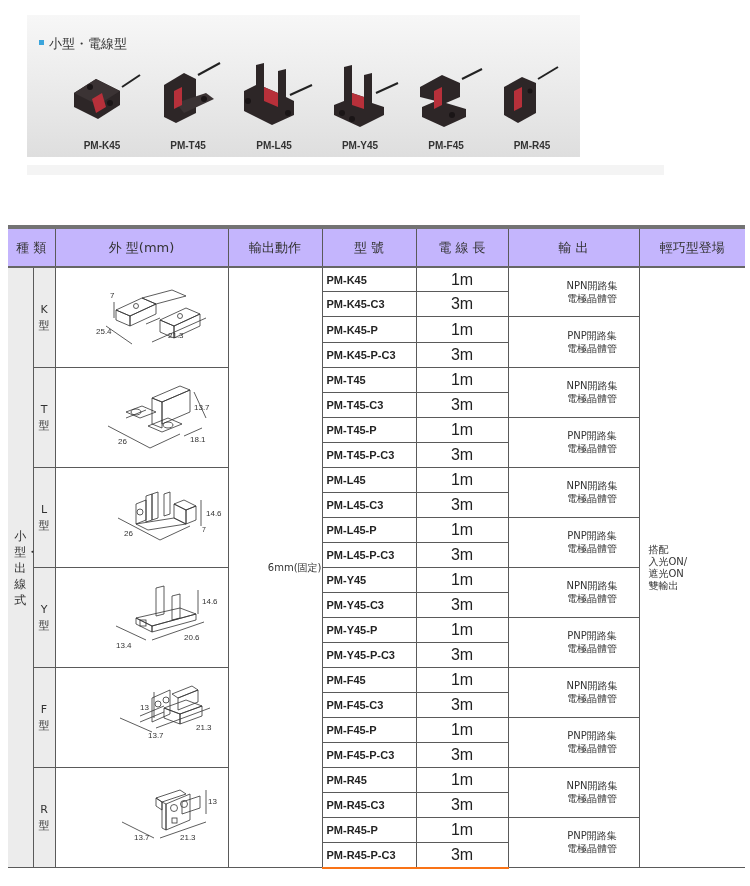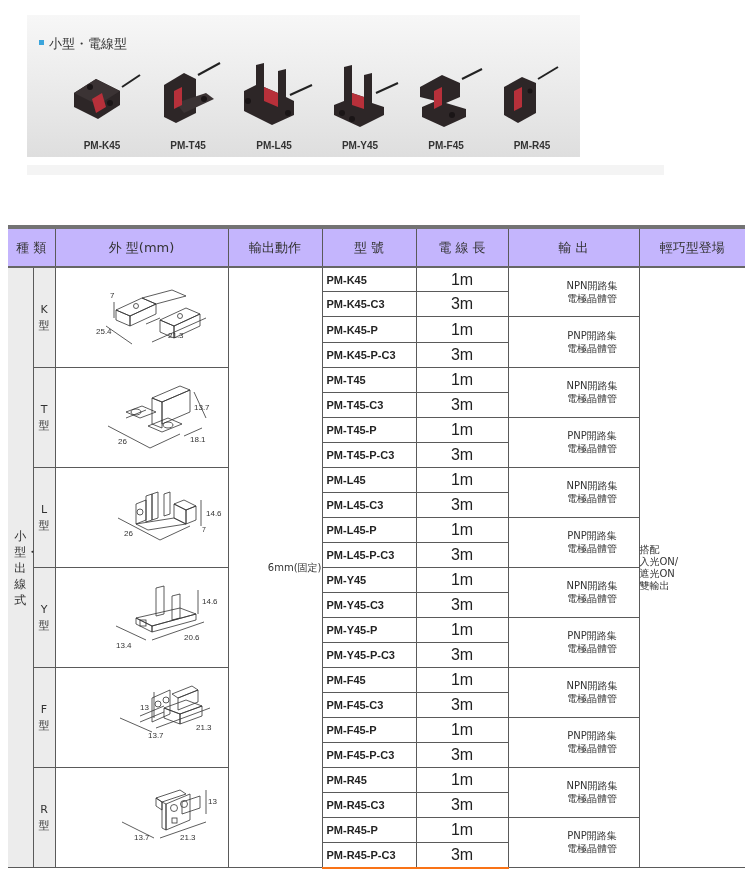--- a/index.html
+++ b/index.html
@@ -41,21 +41,21 @@
   .spec th, .spec td { border: 1px solid #5a5a5a; }
   .spec thead th {
     background: #c4b5fd; height: 40px; font-weight: normal; font-size: 13px; color: #333;
     border-top: 4px solid #737373; border-bottom: 2px solid #666;
   }
   .spec tr.r td { height: 24.8px; }
   .spec td.model { font-family: "Liberation Sans", sans-serif; font-weight: bold; font-size: 11px; padding-left: 4px; color: #222; }
   .spec td.len { text-align: center; font-family: "Liberation Sans", sans-serif; font-size: 16px; color: #222; }
   .spec td.out { text-align: center; font-size: 10px; line-height: 13px; color: #333; padding-left: 37px; }
   .spec td.det { text-align: right; font-size: 10px; color: #333; vertical-align: middle; }
-  .spec td.act { font-size: 10px; line-height: 12px; color: #333; vertical-align: middle; }
+  .spec td.act { font-size: 10px; line-height: 12px; color: #333; padding-left: 9px; vertical-align: middle; }
   .spec td.cat { background: #ececec; text-align: center; vertical-align: middle; font-size: 12px; color: #333; border-left: none; margin-top: 8px; }
   .spec td.sub { background: #ececec; text-align: center; vertical-align: middle; font-size: 11px; color: #333; line-height: 12px; }
   .vert { display: inline-block; width: 1em; line-height: 16px; word-break: break-all; }
   .vert-sm { display: inline-block; width: 1em; line-height: 16px; word-break: break-all; }
   .spec td.draw { padding: 0; background: #fff; }
   .spec tbody tr:last-child td { border-bottom: 2px solid #f97316; }
   .line-wrap { white-space: pre-line; }
 </style>
 </head>
 <body>

